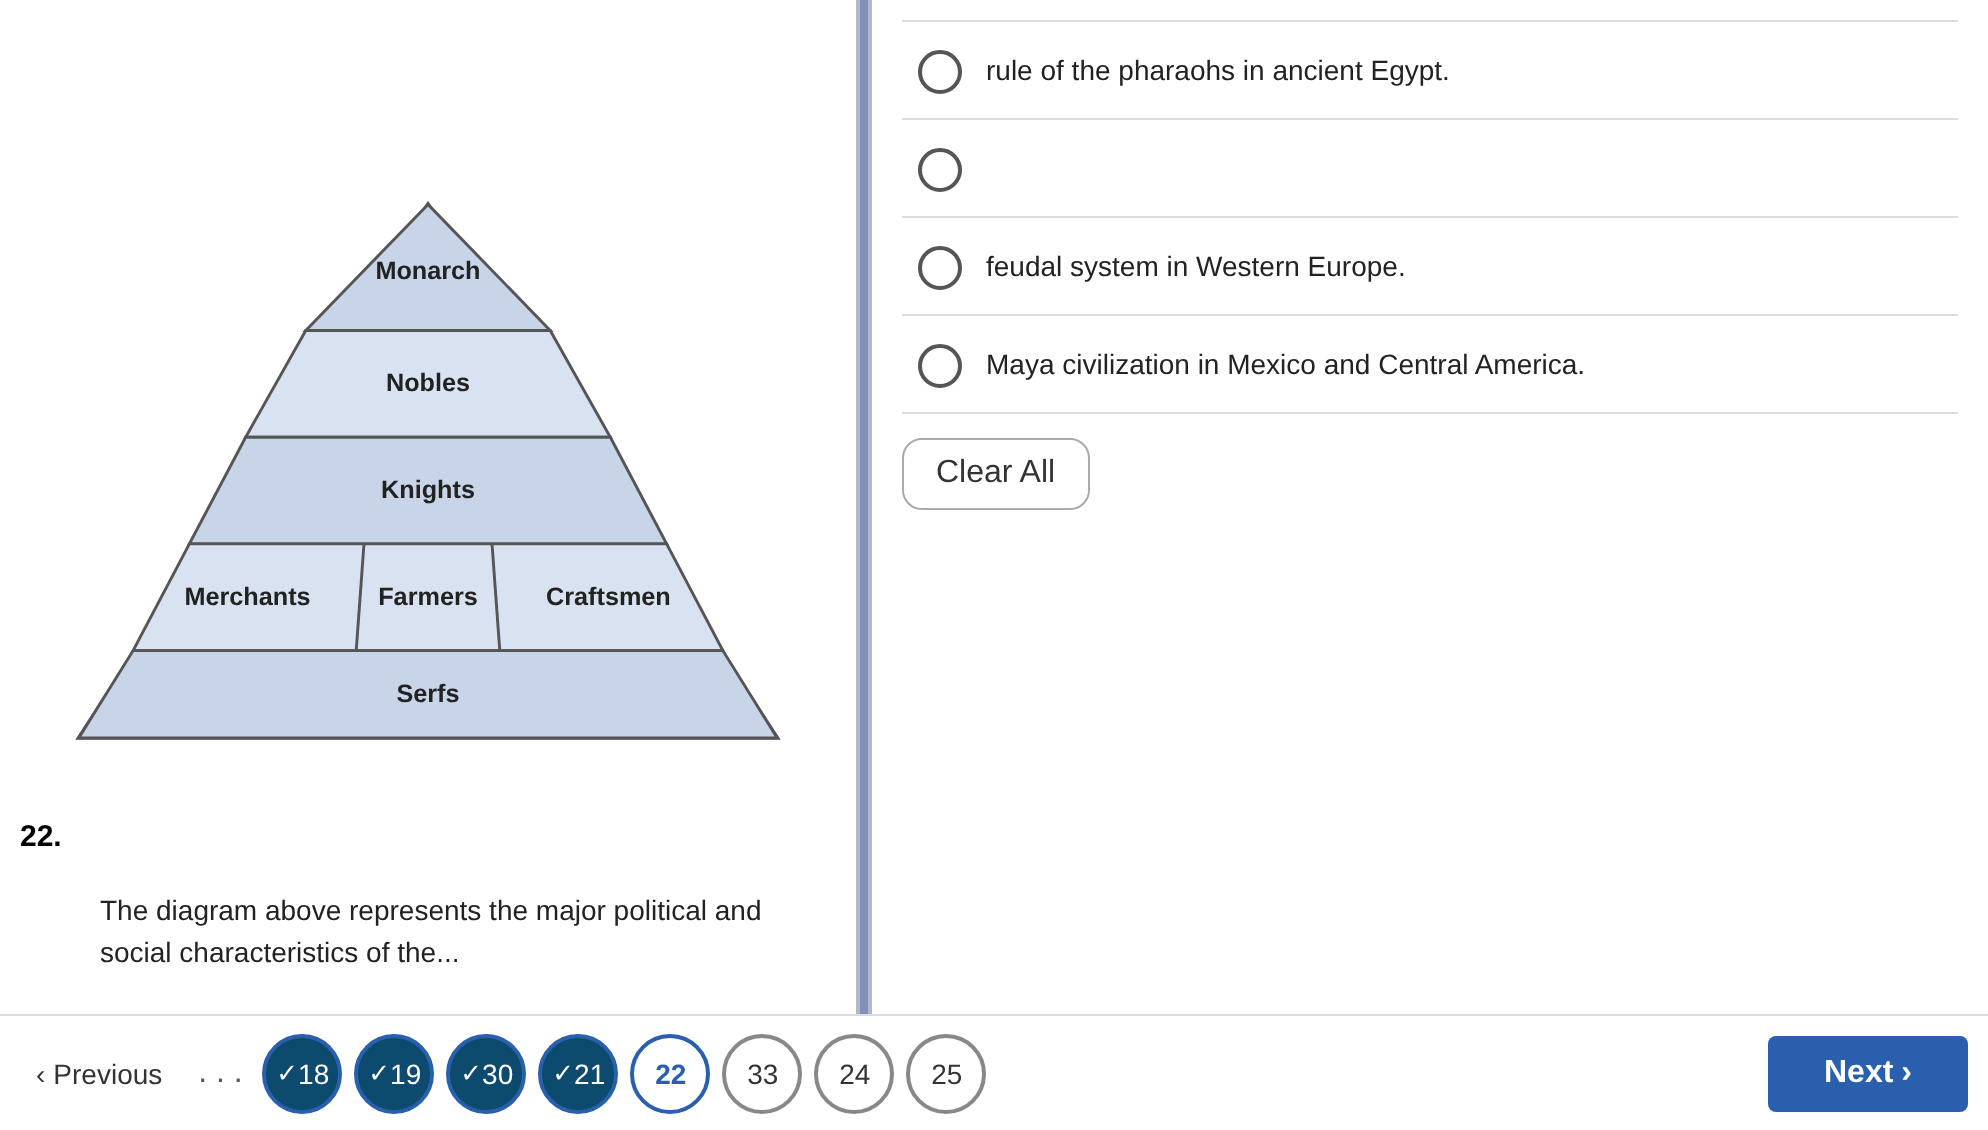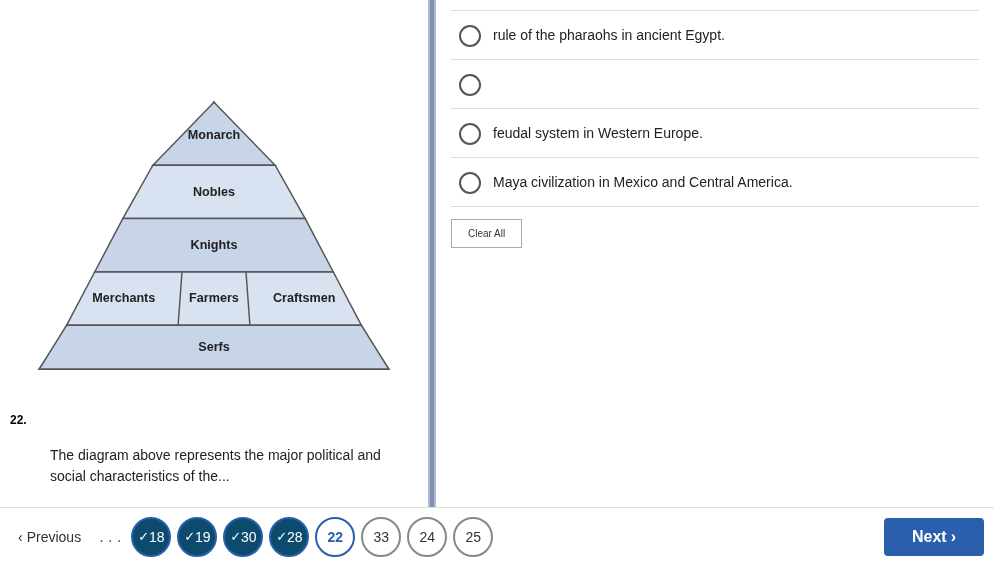--- a/index.html
+++ b/index.html
@@ -22,21 +22,21 @@
     
     .left-panel {
       width: 428px;
       padding: 20px 20px 10px 20px;
       display: flex;
       flex-direction: column;
       position: relative;
     }
 
     .question-number {
-      font-size: 12px;
+      font-size: 15px;
       font-weight: bold;
       position: absolute;
       left: 10px;
       bottom: 80px;
     }
 
     .pyramid-container {
       display: flex;
       justify-content: center;
       align-items: center;
@@ -110,23 +110,23 @@
       font-size: 14px;
       color: #222;
       line-height: 1.5;
     }
 
     .clear-all-btn {
       display: inline-block;
       margin-top: 12px;
       padding: 8px 16px;
       border: 1px solid #aaa;
-      border-radius: 0;
-      background: #fff;
-      font-size: 10px;
+      border-radius: 10px;
+      background: #fff;
+      font-size: 16px;
       cursor: pointer;
       color: #333;
       align-self: flex-start;
     }
 
     
     .bottom-nav {
       height: 58px;
       background: #fff;
       border-top: 1px solid #ddd;
@@ -276,21 +276,21 @@
   <div class="nav-prev">
     <span>‹</span>
     <span>Previous</span>
   </div>
 
   <span class="nav-dots">. . .</span>
 
   <div class="page-btn completed">18</div>
   <div class="page-btn completed">19</div>
   <div class="page-btn completed">30</div>
-  <div class="page-btn completed">28</div>
+  <div class="page-btn completed">21</div>
   <div class="page-btn current">22</div>
   <div class="page-btn">33</div>
   <div class="page-btn">24</div>
   <div class="page-btn">25</div>
 
   <div class="nav-next">
     <span>Next</span>
     <span>›</span>
   </div>
 </div>

